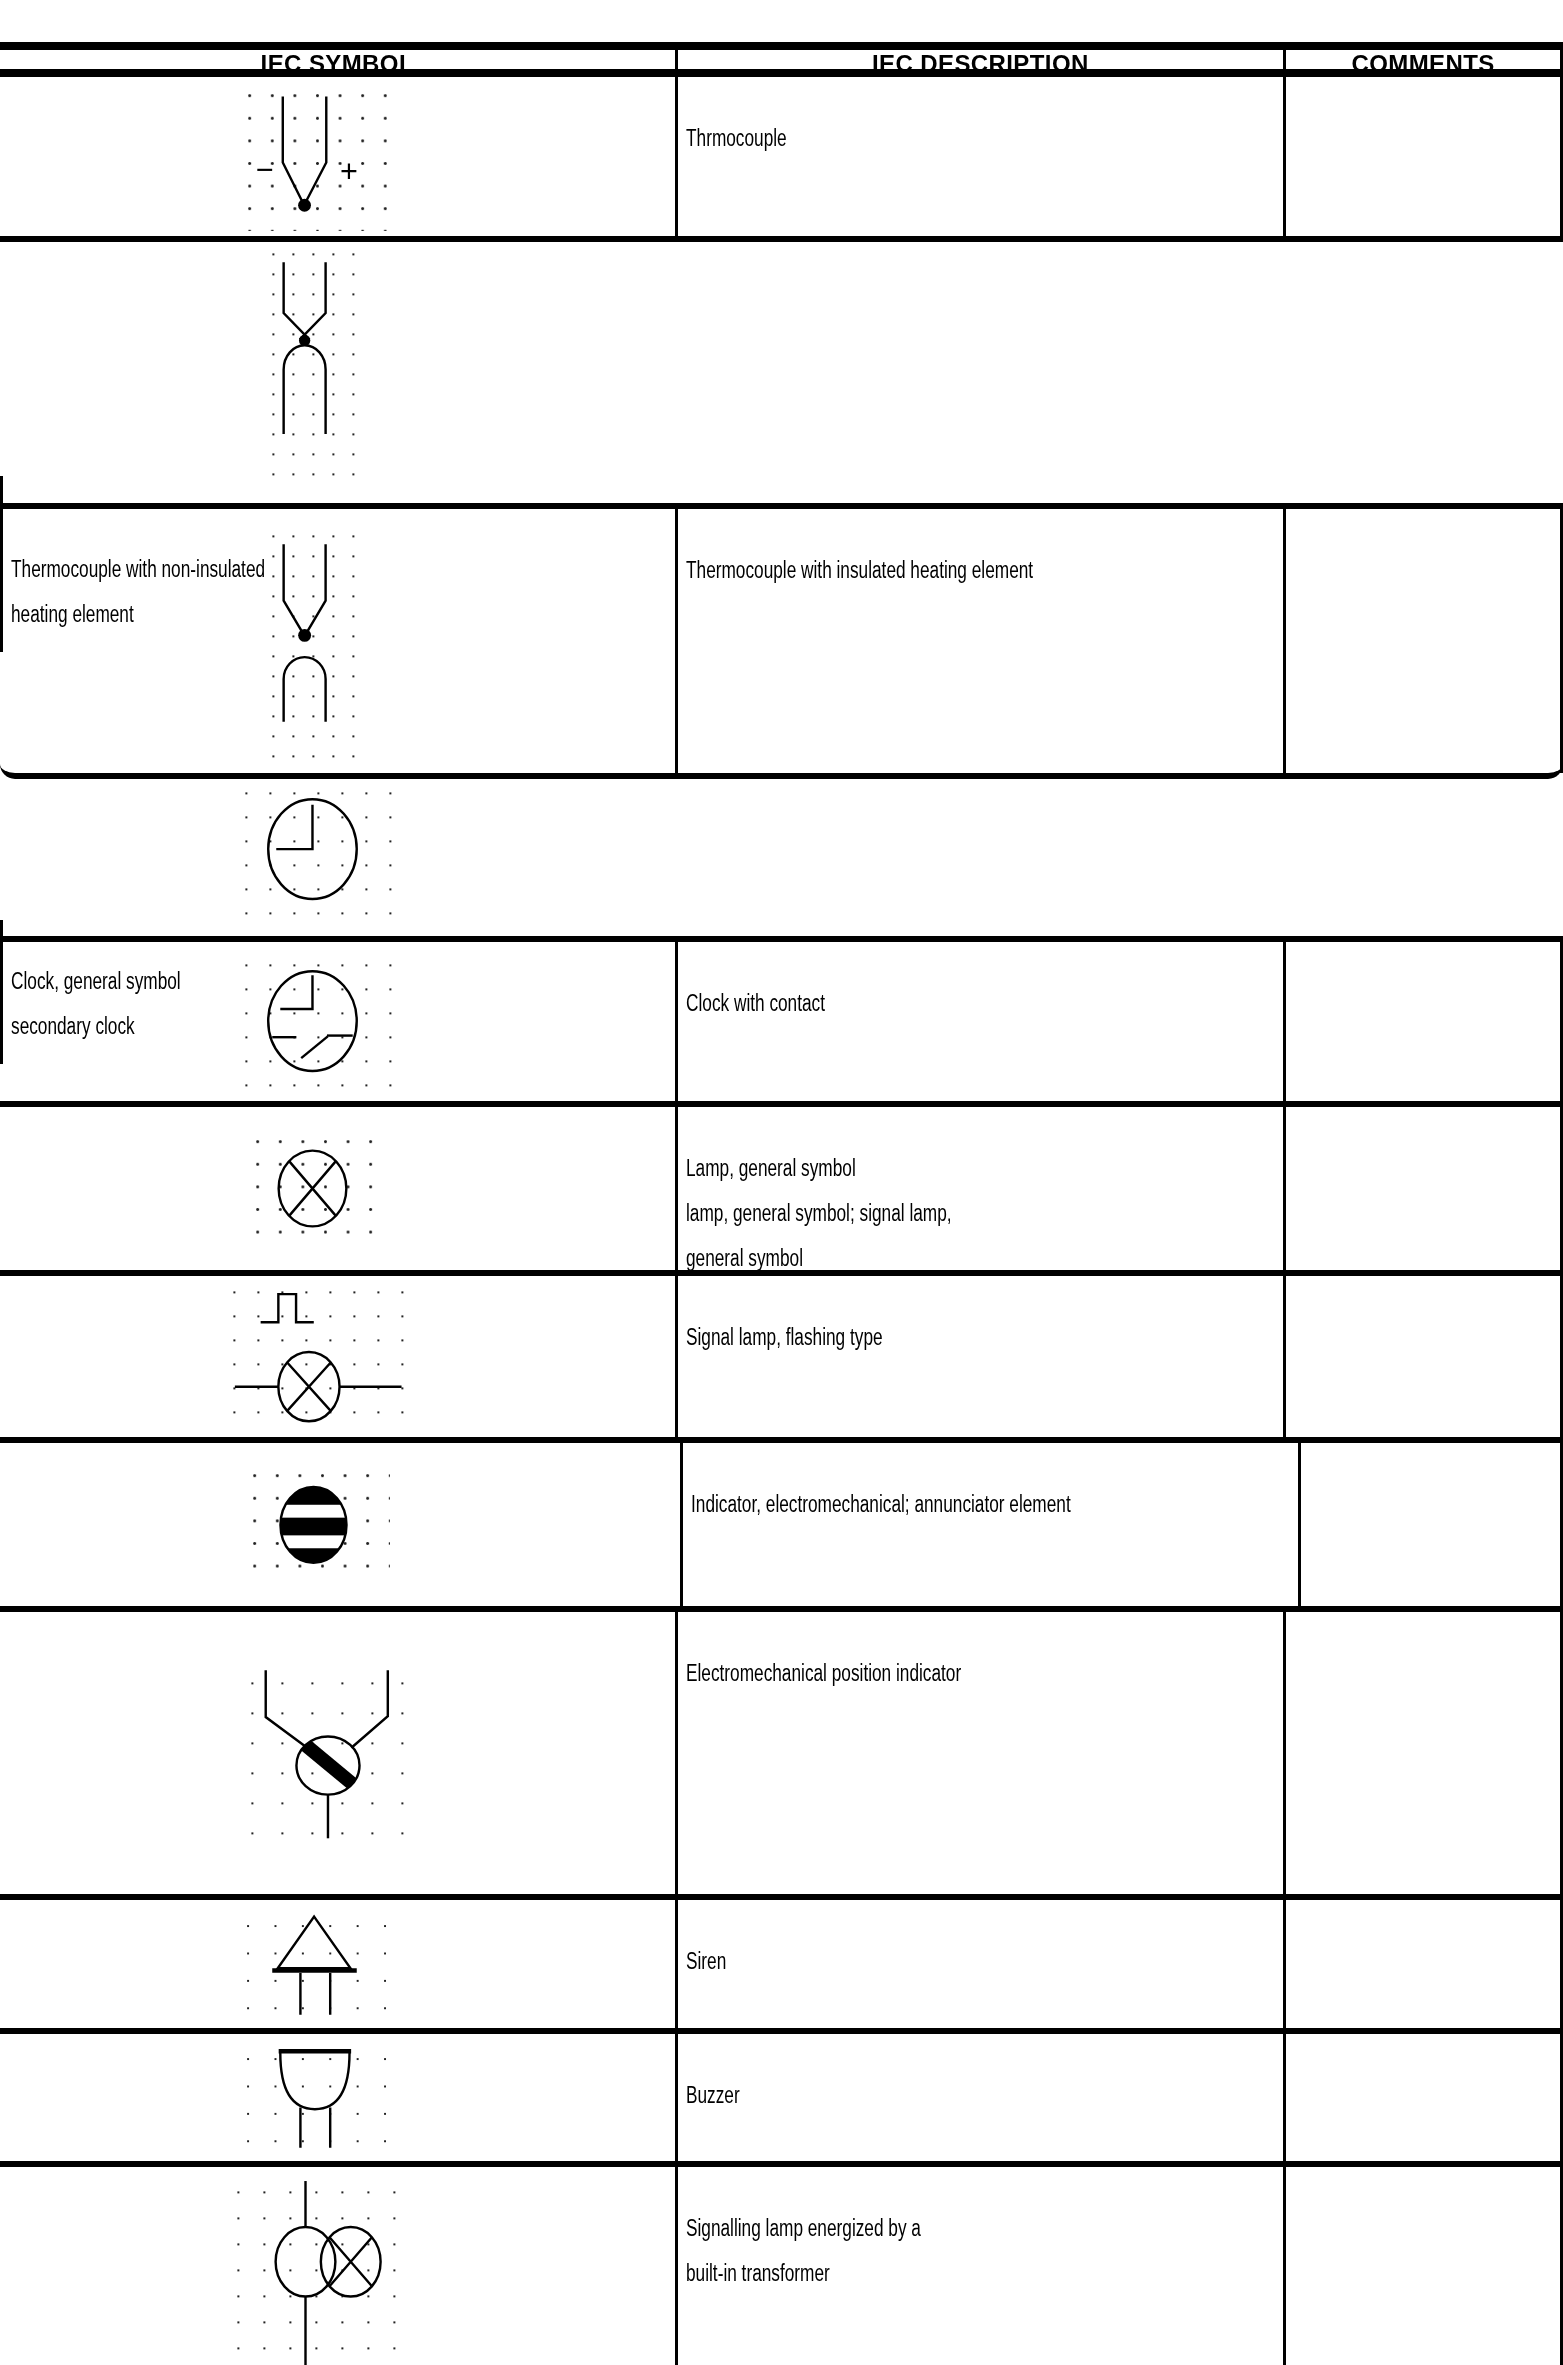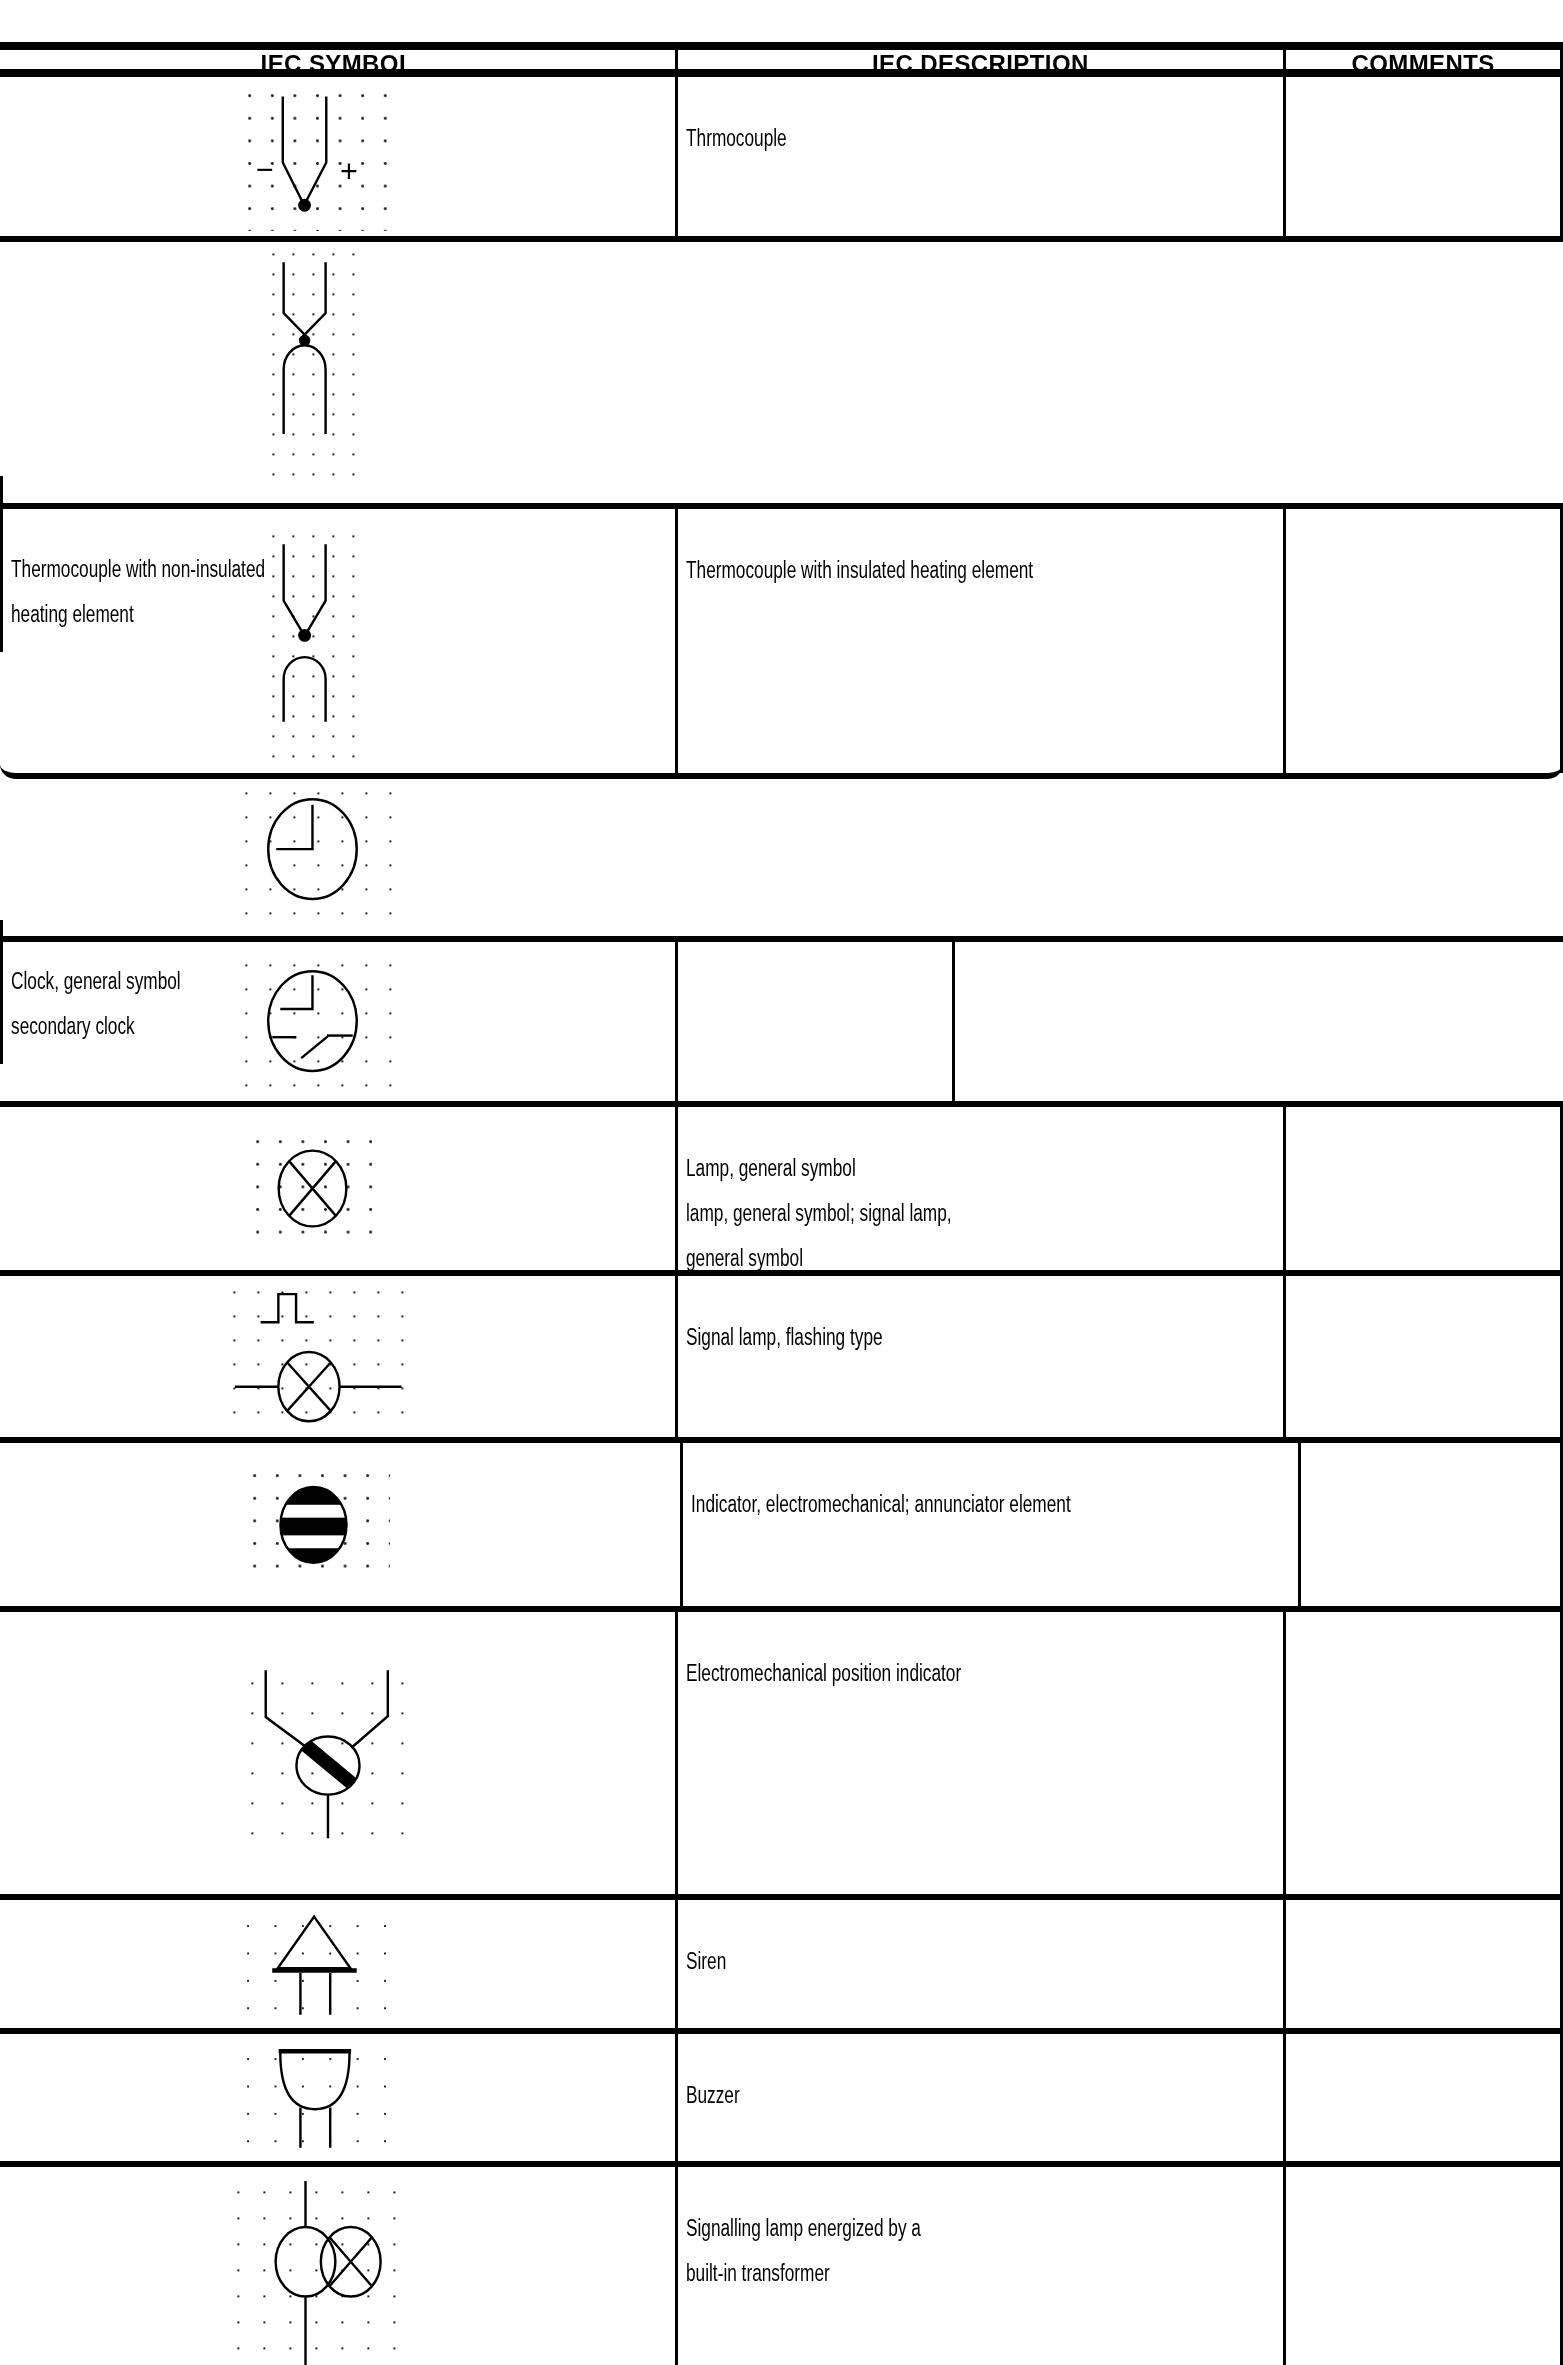--- a/index.html
+++ b/index.html
@@ -137,20 +137,23 @@
       <div class="plot p5">
         <svg viewBox="0 0 210 175">
           <ellipse class="ln" cx="100" cy="87" rx="55" ry="62"></ellipse>
           <path class="ln" d="M100,30 V72 H60"></path>
           <path class="ln" d="M50,107 H80"></path>
           <path class="ln" d="M118,105 H150"></path>
           <path class="ln" d="M86,133 L119,106"></path>
         </svg>
       </div>
     </div>
+    <div class="c2 desc">
+        <span class="inner">Clock with contact</span>
+      </div>
     <div class="c3"></div>
   </div>
 
   <div class="row r6">
     <div class="c1 sym">
       <div class="plot p6">
         <svg viewBox="0 0 170 150">
           <ellipse class="ln" cx="85" cy="75" rx="42" ry="47"></ellipse>
           <path class="ln" d="M56,41 L114,109 M114,41 L56,109"></path>
         </svg>

